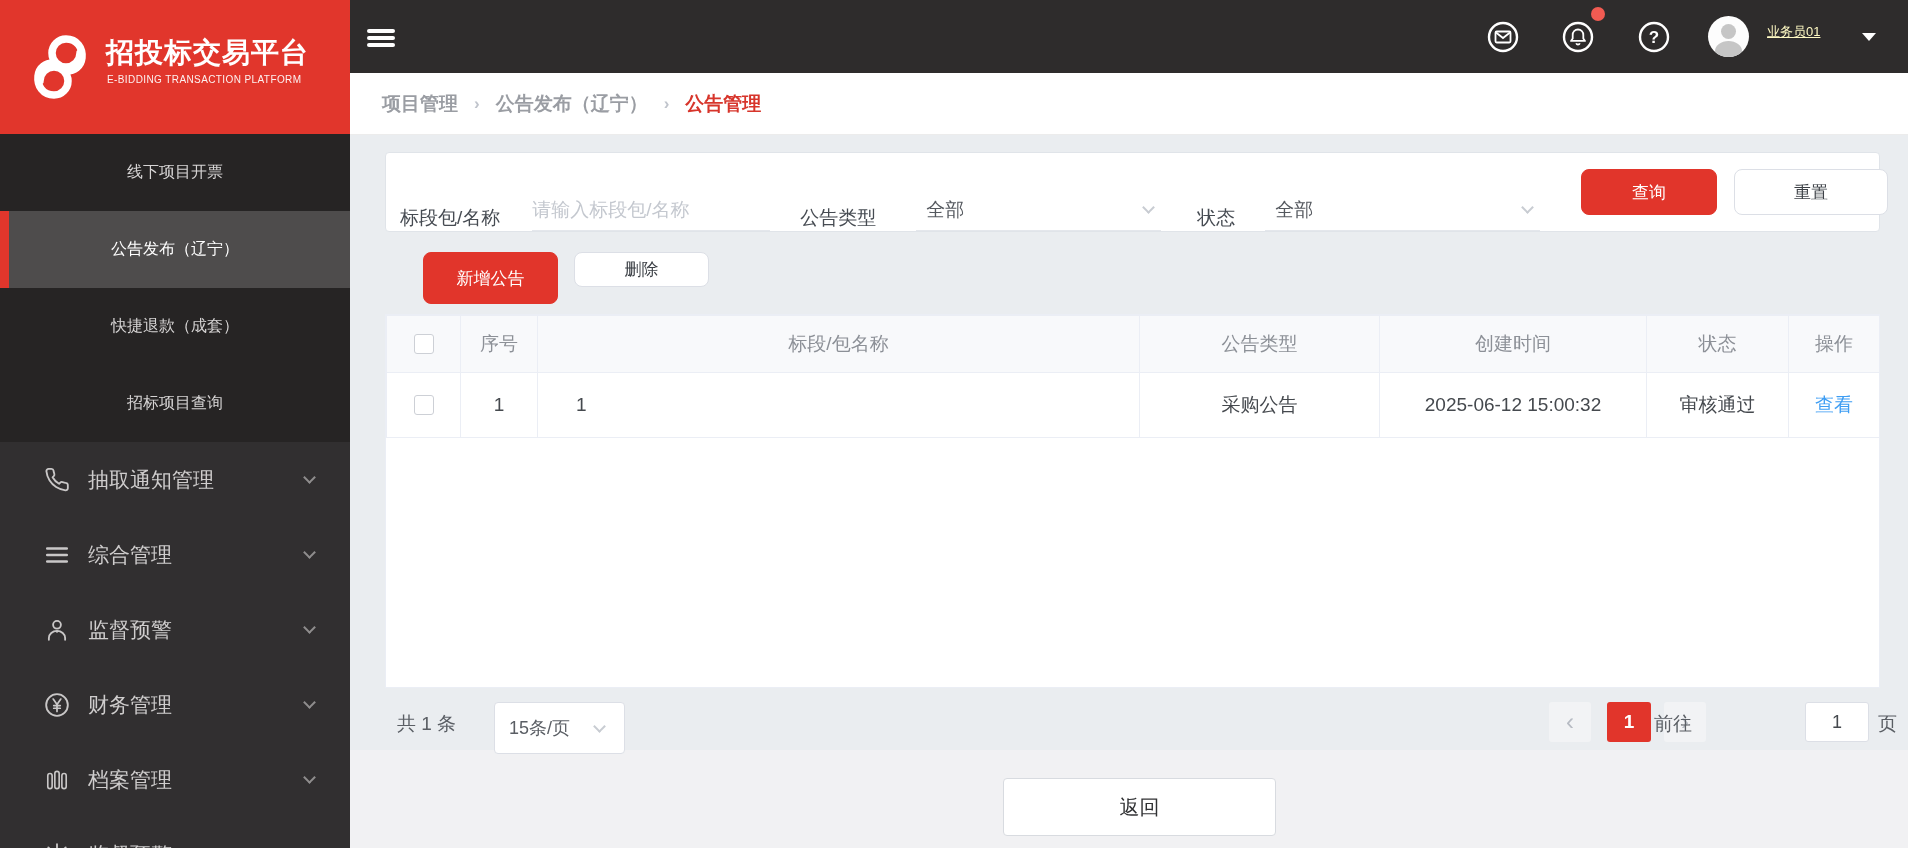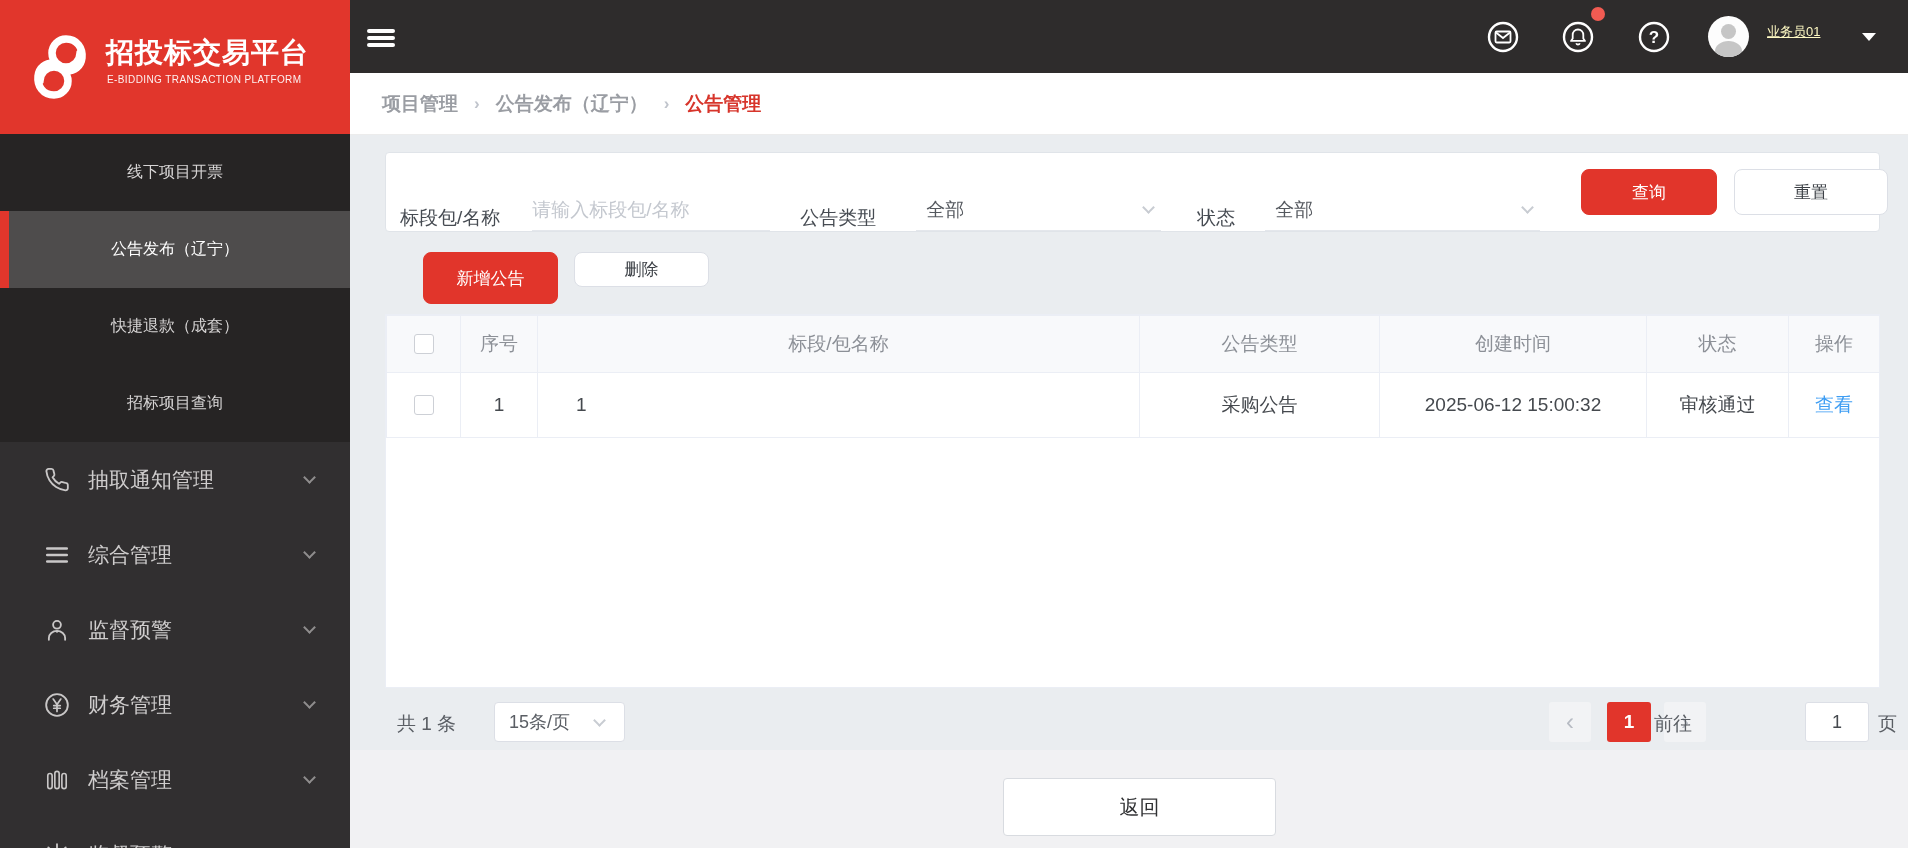--- a/index.html
+++ b/index.html
@@ -68,21 +68,21 @@
   table { border-collapse:collapse; table-layout:fixed; width:1493px; }
   th,td { border:1px solid #ebeef5; font-weight:normal; }
   th { height:57px; font-size:19px; color:#8c9097; background:#f8f9fb; text-align:center; }
   td { height:65px; font-size:19px; color:#45494e; text-align:center; }
   td.name-cell { text-align:left; padding-left:38px; }
   .cbx { width:20px; height:20px; border:1px solid #cdd0d6; border-radius:3px; background:#fff; margin:0 auto; cursor:pointer; }
   .link { color:#3d9df3; cursor:pointer; }
 
   
   .pg-total { position:absolute; left:397px; top:711px; font-size:19px; color:#5a5e64; }
-  .pg-size { position:absolute; left:494px; top:702px; width:131px; height:40px; background:#fff; border:1px solid #dcdfe6; border-radius:4px; display:flex; align-items:center; justify-content:space-between; padding:0 20px 0 14px; font-size:18px; color:#5a5e64; cursor:pointer; }
+  .pg-size { position:absolute; left:494px; top:702px; width:131px; height:52px; background:#fff; border:1px solid #dcdfe6; border-radius:4px; display:flex; align-items:center; justify-content:space-between; padding:0 20px 0 14px; font-size:18px; color:#5a5e64; cursor:pointer; }
   .pg-size .chev-down { margin:0 0 4px 0; }
   .pg-btn { position:absolute; top:702px; width:42px; height:40px; border-radius:3px; background:#f2f3f5; color:#b7bbc3; font-size:24px; display:flex; align-items:center; justify-content:center; cursor:pointer; }
   .pg-prev { left:1549px; }
   .pg-next { left:1664px; }
   .pg-cur { position:absolute; left:1607px; top:702px; width:44px; height:40px; border-radius:3px; background:#e1352b; color:#fff; font-size:19px; font-weight:bold; display:flex; align-items:center; justify-content:center; cursor:pointer; }
   .pg-goto { position:absolute; left:1654px; top:711px; font-size:19px; color:#5a5e64; }
   .pg-input { position:absolute; left:1805px; top:702px; width:64px; height:40px; border:1px solid #dcdfe6; border-radius:3px; background:#fff; text-align:center; font-size:18px; color:#45494e; outline:none; font-family:inherit; }
   .pg-unit { position:absolute; left:1878px; top:711px; font-size:19px; color:#5a5e64; }
 
   

